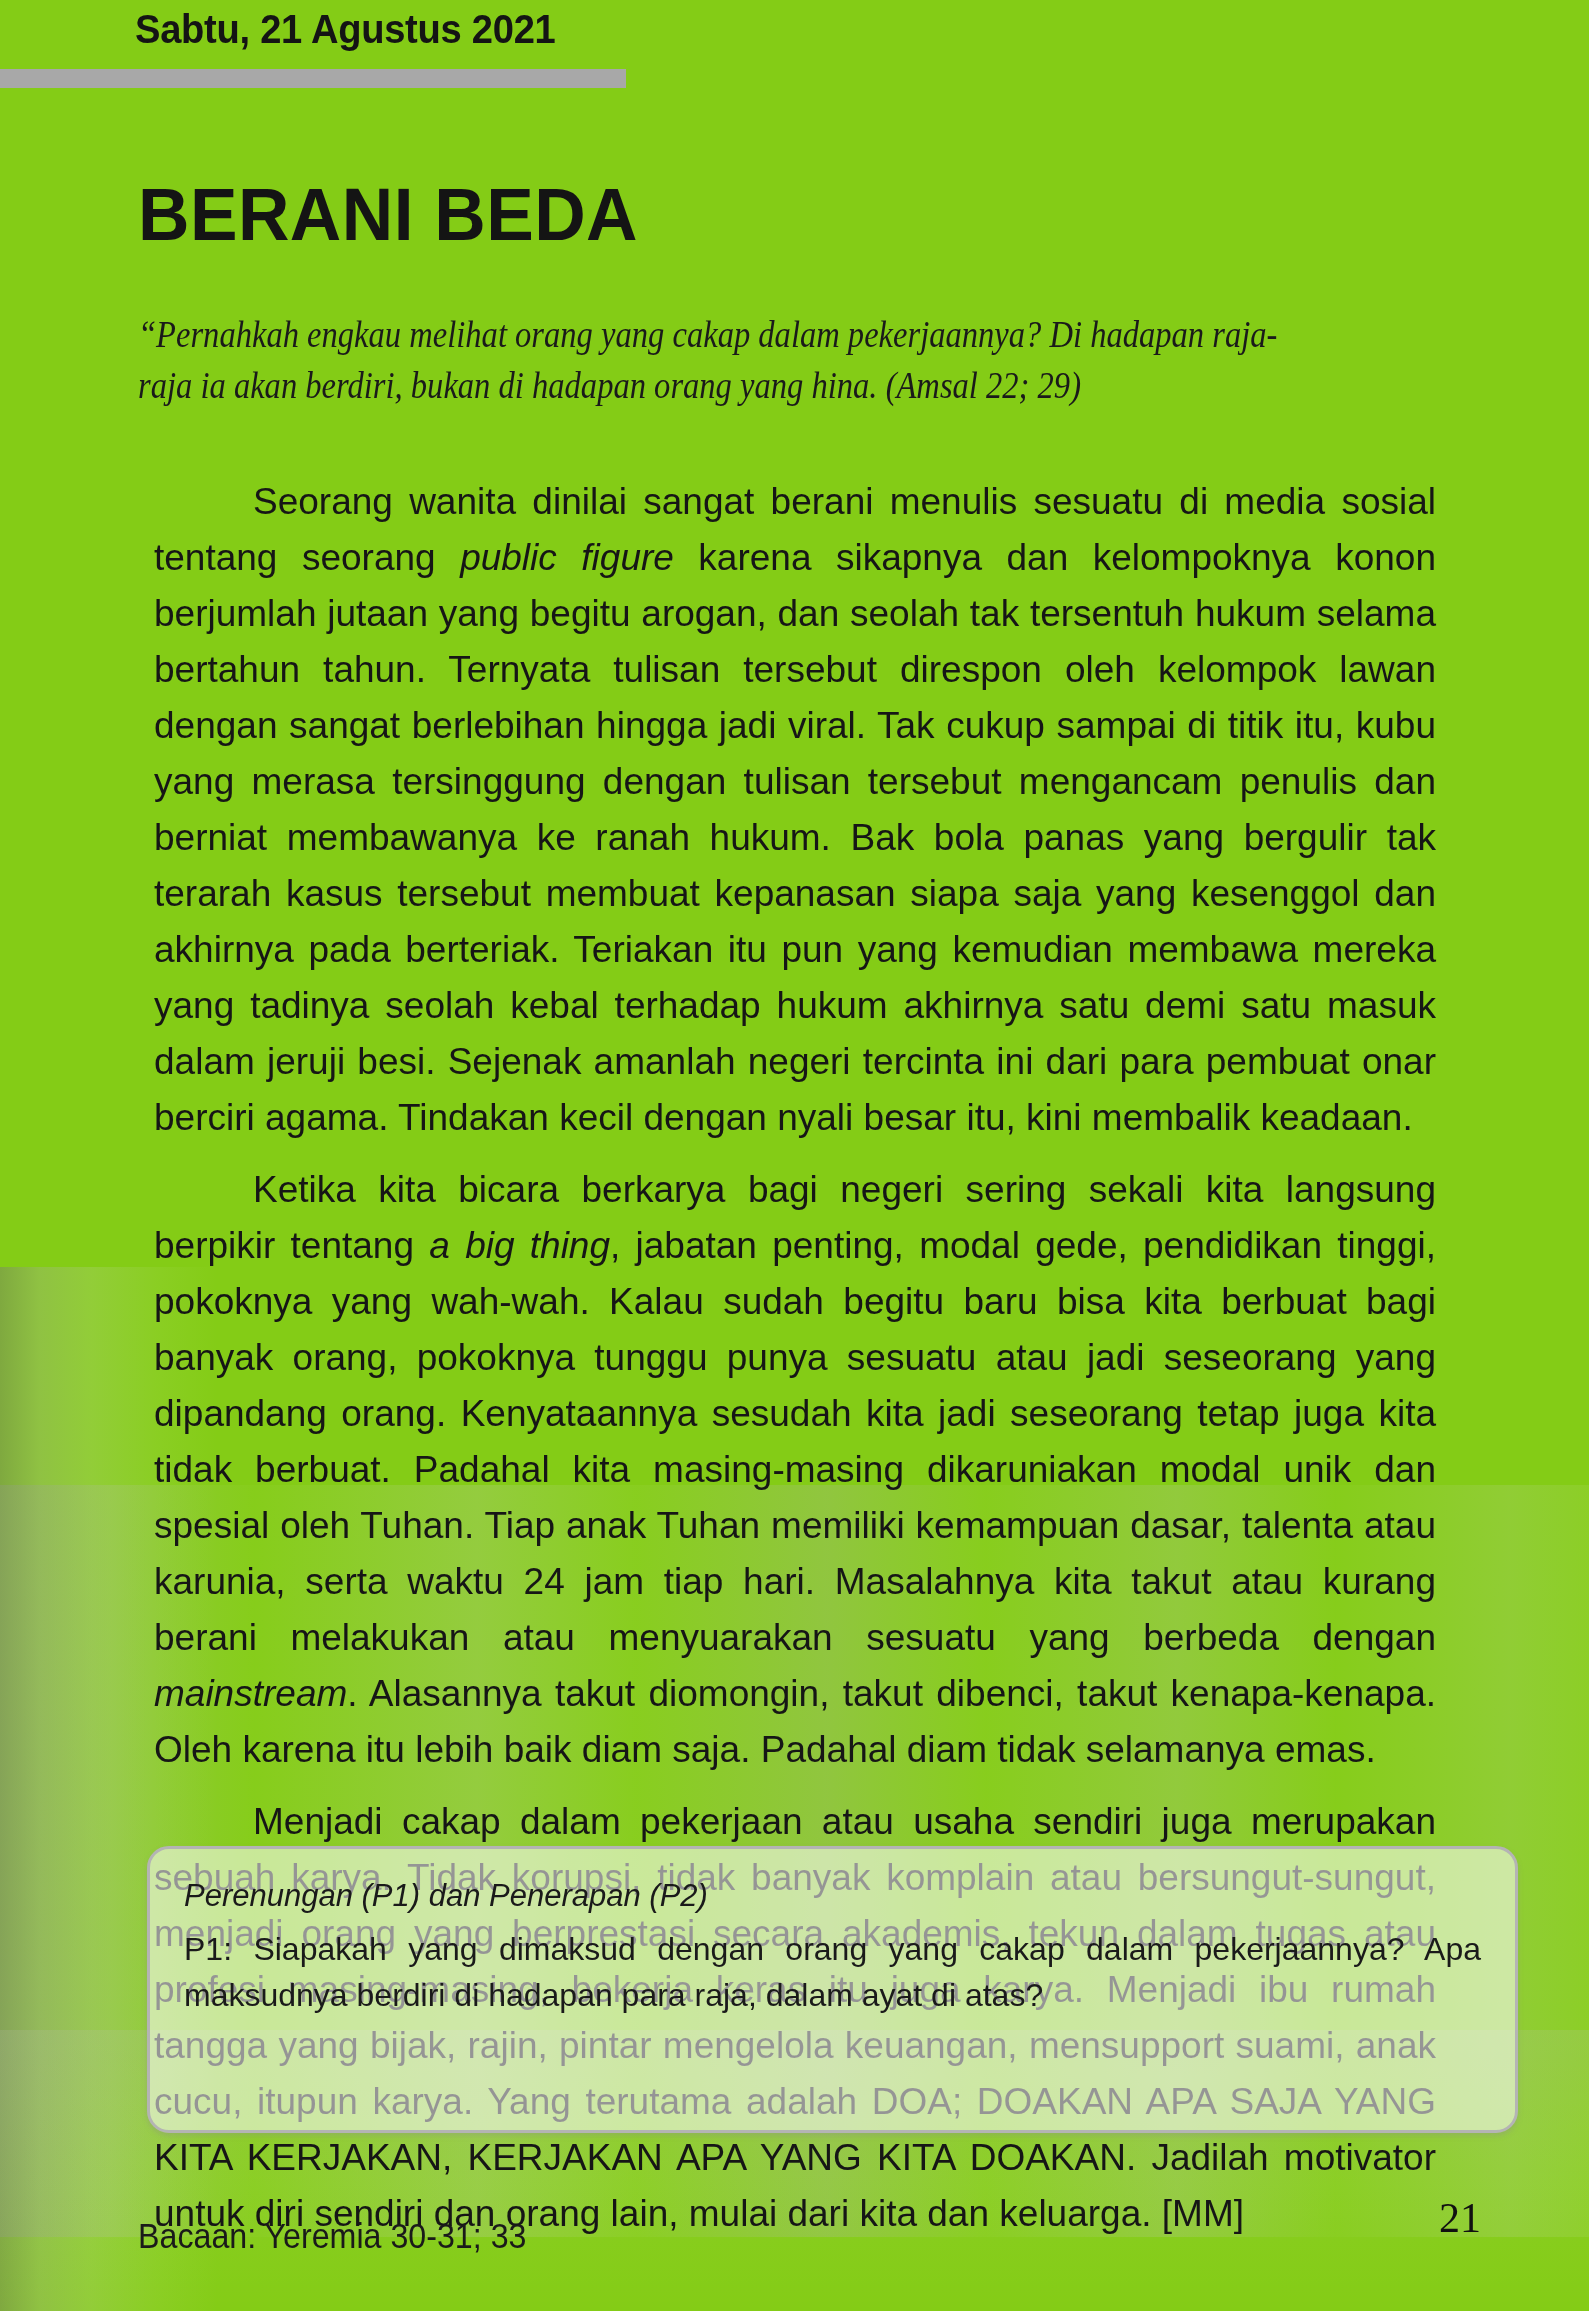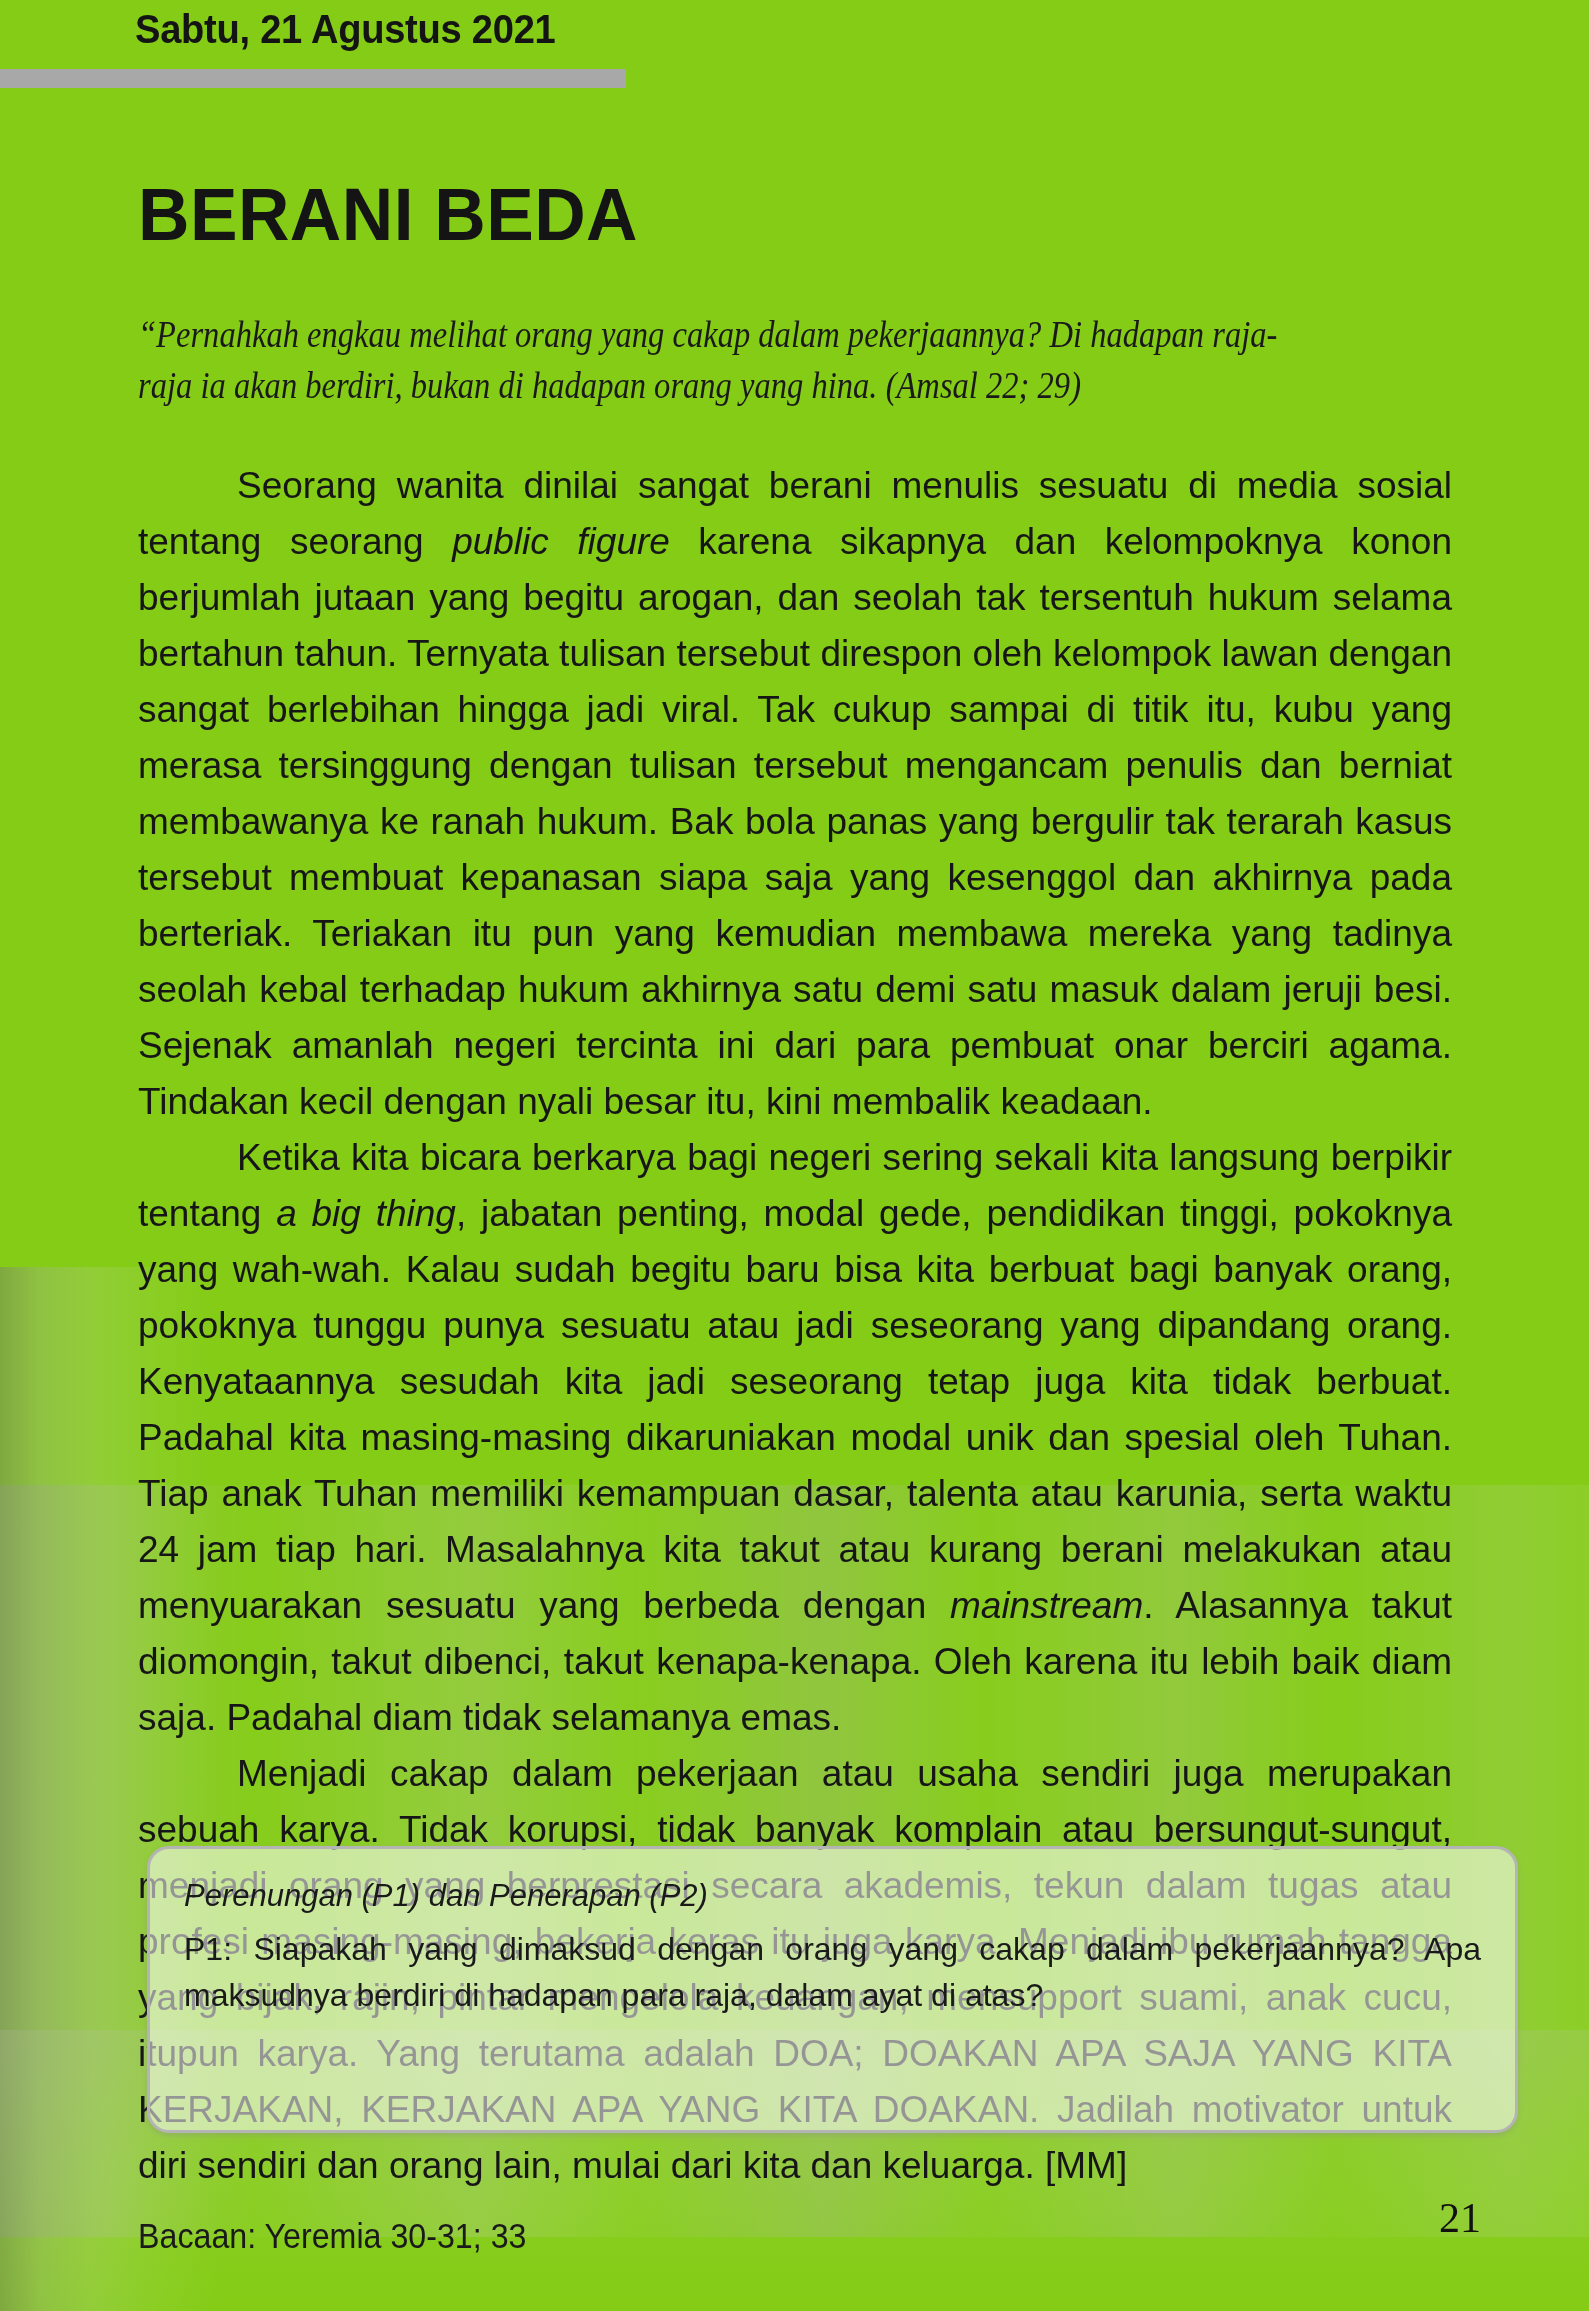--- a/index.html
+++ b/index.html
@@ -127,21 +127,21 @@
     top: 458px;
     width: 1314px;
     font-family: "Liberation Sans Narrow", "Liberation Sans", sans-serif;
     font-size: 37px;
     line-height: 56px;
     text-align: justify;
     text-justify: inter-word;
     color: #161616;
   }
   .body-text p {
-    margin: 0;
+    margin: 16px;
     text-indent: 99px;
     text-align: justify;
   }
   .body-text p:last-child { text-align: justify; }
   .body-text em { font-style: italic; }
 
   
   .reflect-box {
     position: absolute;
     left: 111px;

